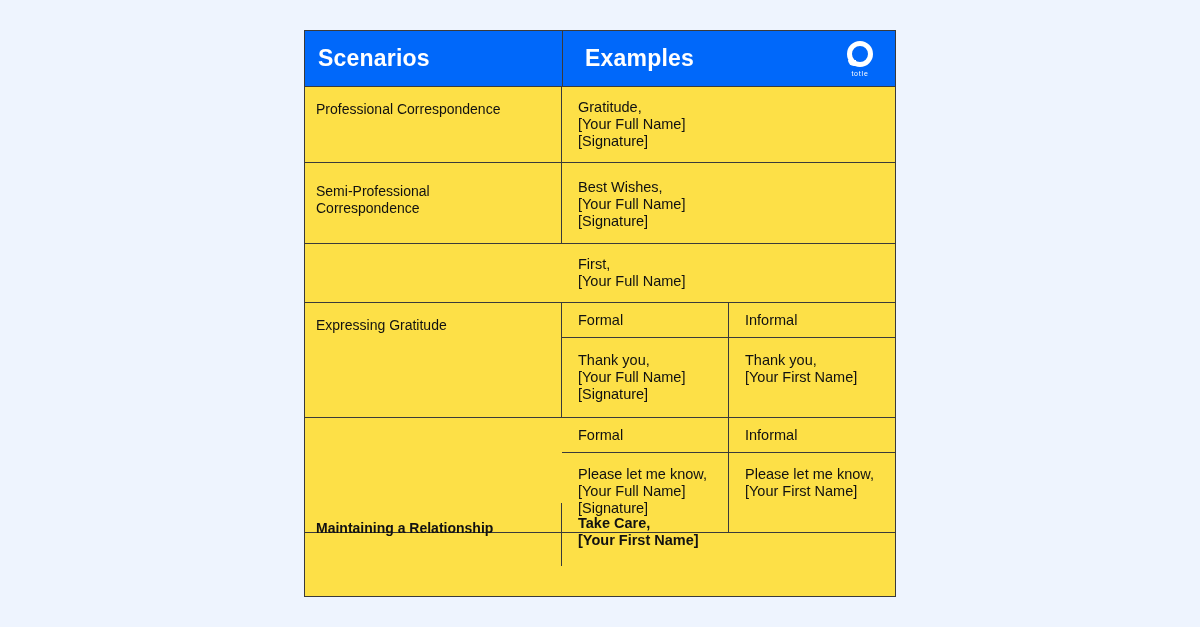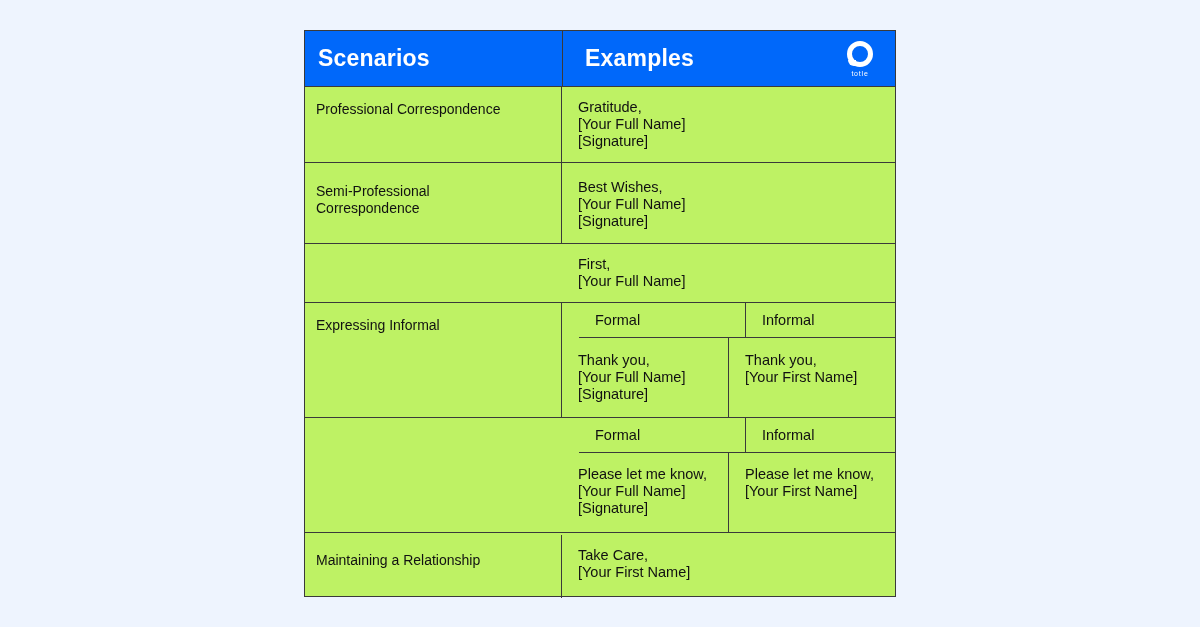--- a/index.html
+++ b/index.html
@@ -7,21 +7,21 @@
     width: 1200px; height: 627px;
     background: #eef4fe;
     font-family: "Liberation Sans", "DejaVu Sans", sans-serif;
     position: relative;
     overflow: hidden;
   }
   .tbl {
     position: absolute;
     left: 304px; top: 30px;
     width: 592px; height: 567px;
-    background: #bef264;
+    background: #fde047;
     box-sizing: border-box;
     border: 1px solid #3a3a3a;
   }
   .hdr {
     position: absolute; left: 0; top: 0; width: 590px; height: 56px;
     background: #0068fa;
     border-bottom: 1px solid #3a3a3a;
     box-sizing: border-box;
   }
   .hdr-cell {
@@ -66,21 +66,21 @@
     position: absolute; left: 257px; top: 0; right: 0; height: 100%;
     padding: 12px 0 0 16px;
     font-size: 14.5px; color: #111111; line-height: 17px;
     box-sizing: border-box;
   }
   .ex-line { display: block; white-space: nowrap; }
   .sub {
     position: absolute; left: 257px; right: 0; top: 0; bottom: 0;
   }
   .sub-head {
-    position: absolute; left: 17px; right: 0; top: 0; height: 35px;
+    position: absolute; left: 0; right: 0; top: 0; height: 35px;
     border-bottom: 1px solid #3a3a3a; box-sizing: border-box;
   }
   .sub-col {
     position: absolute; top: 0; bottom: 0;
     padding: 0 0 0 16px; box-sizing: border-box;
     font-size: 14.5px; color: #111111; line-height: 17px;
   }
   .sub-col.left { left: 0; width: 167px; border-right: 1px solid #3a3a3a; }
   .sub-col.right { left: 167px; right: 0; }
   .sub-head .sub-col { padding-top: 9px; }
@@ -125,21 +125,21 @@
   </div>
 
   <div class="row" style="top:213px;height:59px;">
     <div class="cell-ex">
       <span class="ex-line">First,</span>
       <span class="ex-line">[Your Full Name]</span>
     </div>
   </div>
 
   <div class="row" style="top:272px;height:115px;">
-    <div class="cell-scn">Expressing Informal</div>
+    <div class="cell-scn">Expressing Gratitude</div>
     <div class="sub">
       <div class="sub-head">
         <div class="sub-col left">Formal</div>
         <div class="sub-col right">Informal</div>
       </div>
       <div class="sub-body">
         <div class="sub-col left">
           <span class="ex-line">Thank you,</span>
           <span class="ex-line">[Your Full Name]</span>
           <span class="ex-line">[Signature]</span>
@@ -165,21 +165,21 @@
           <span class="ex-line">[Signature]</span>
         </div>
         <div class="sub-col right" style="padding-top:13px;">
           <span class="ex-line">Please let me know,</span>
           <span class="ex-line">[Your First Name]</span>
         </div>
       </div>
     </div>
   </div>
 
-  <div class="row last" style="top:504px;height:63px;">
+  <div class="row last" style="top:472px;height:63px;font-weight:bold;">
     <div class="cell-scn" style="padding-top:17px;">Maintaining a Relationship</div>
     <div class="cell-ex">
       <span class="ex-line">Take Care,</span>
       <span class="ex-line">[Your First Name]</span>
     </div>
   </div>
 
 </div>
 
 </body></html>

